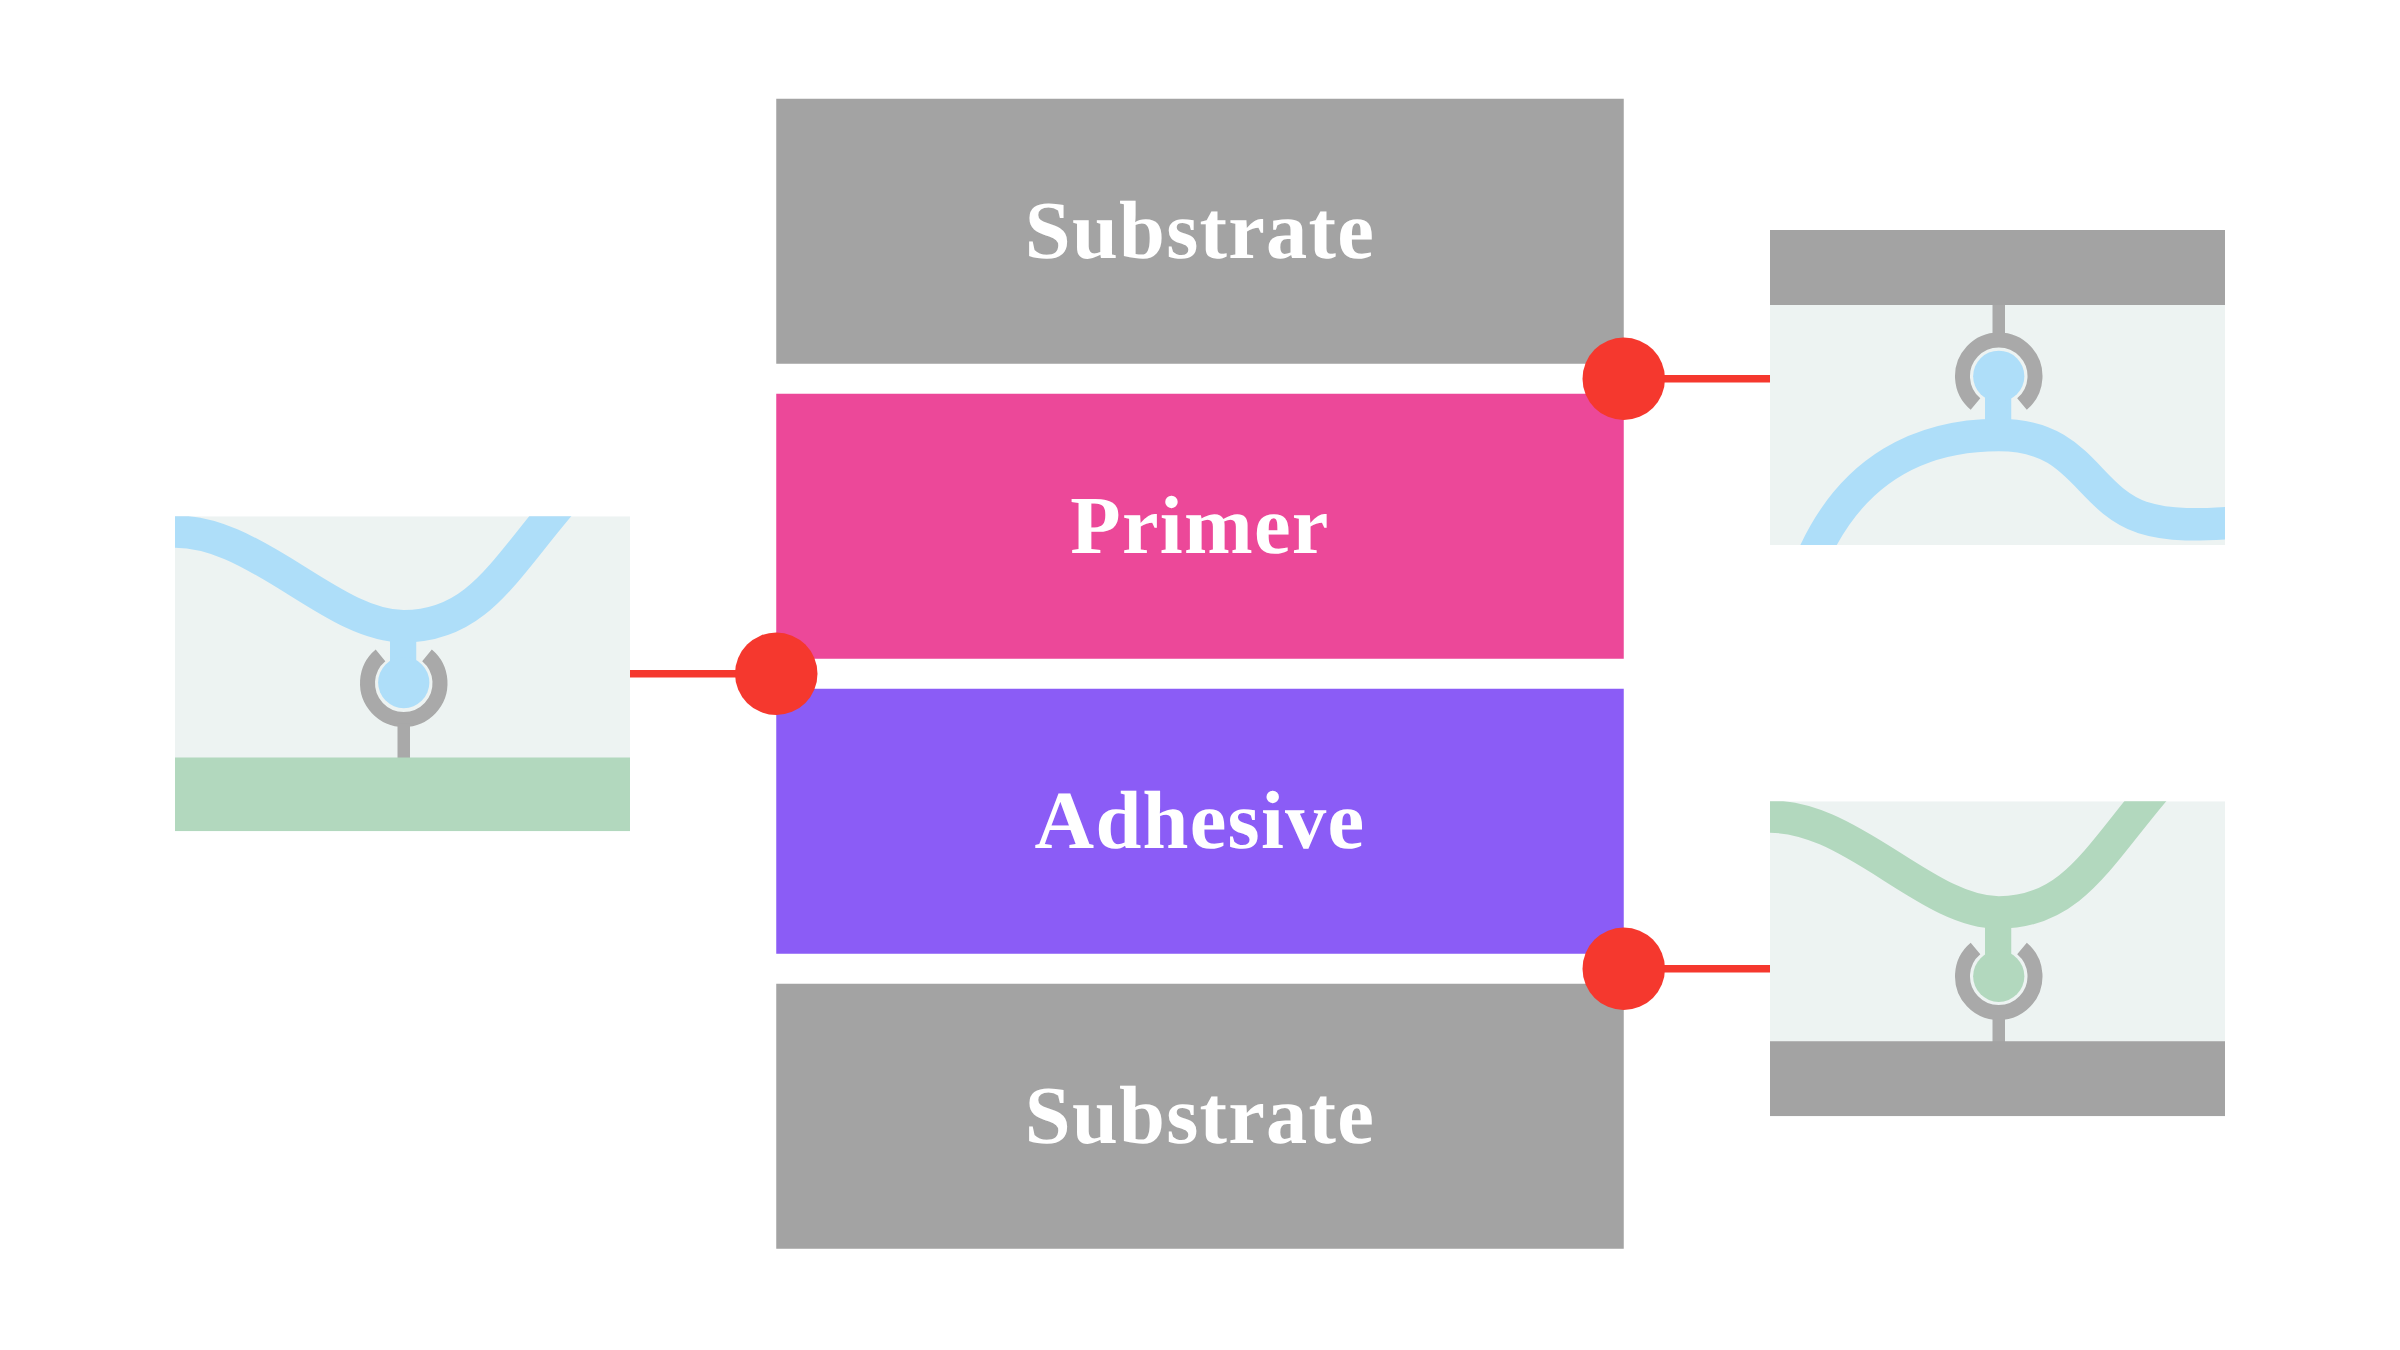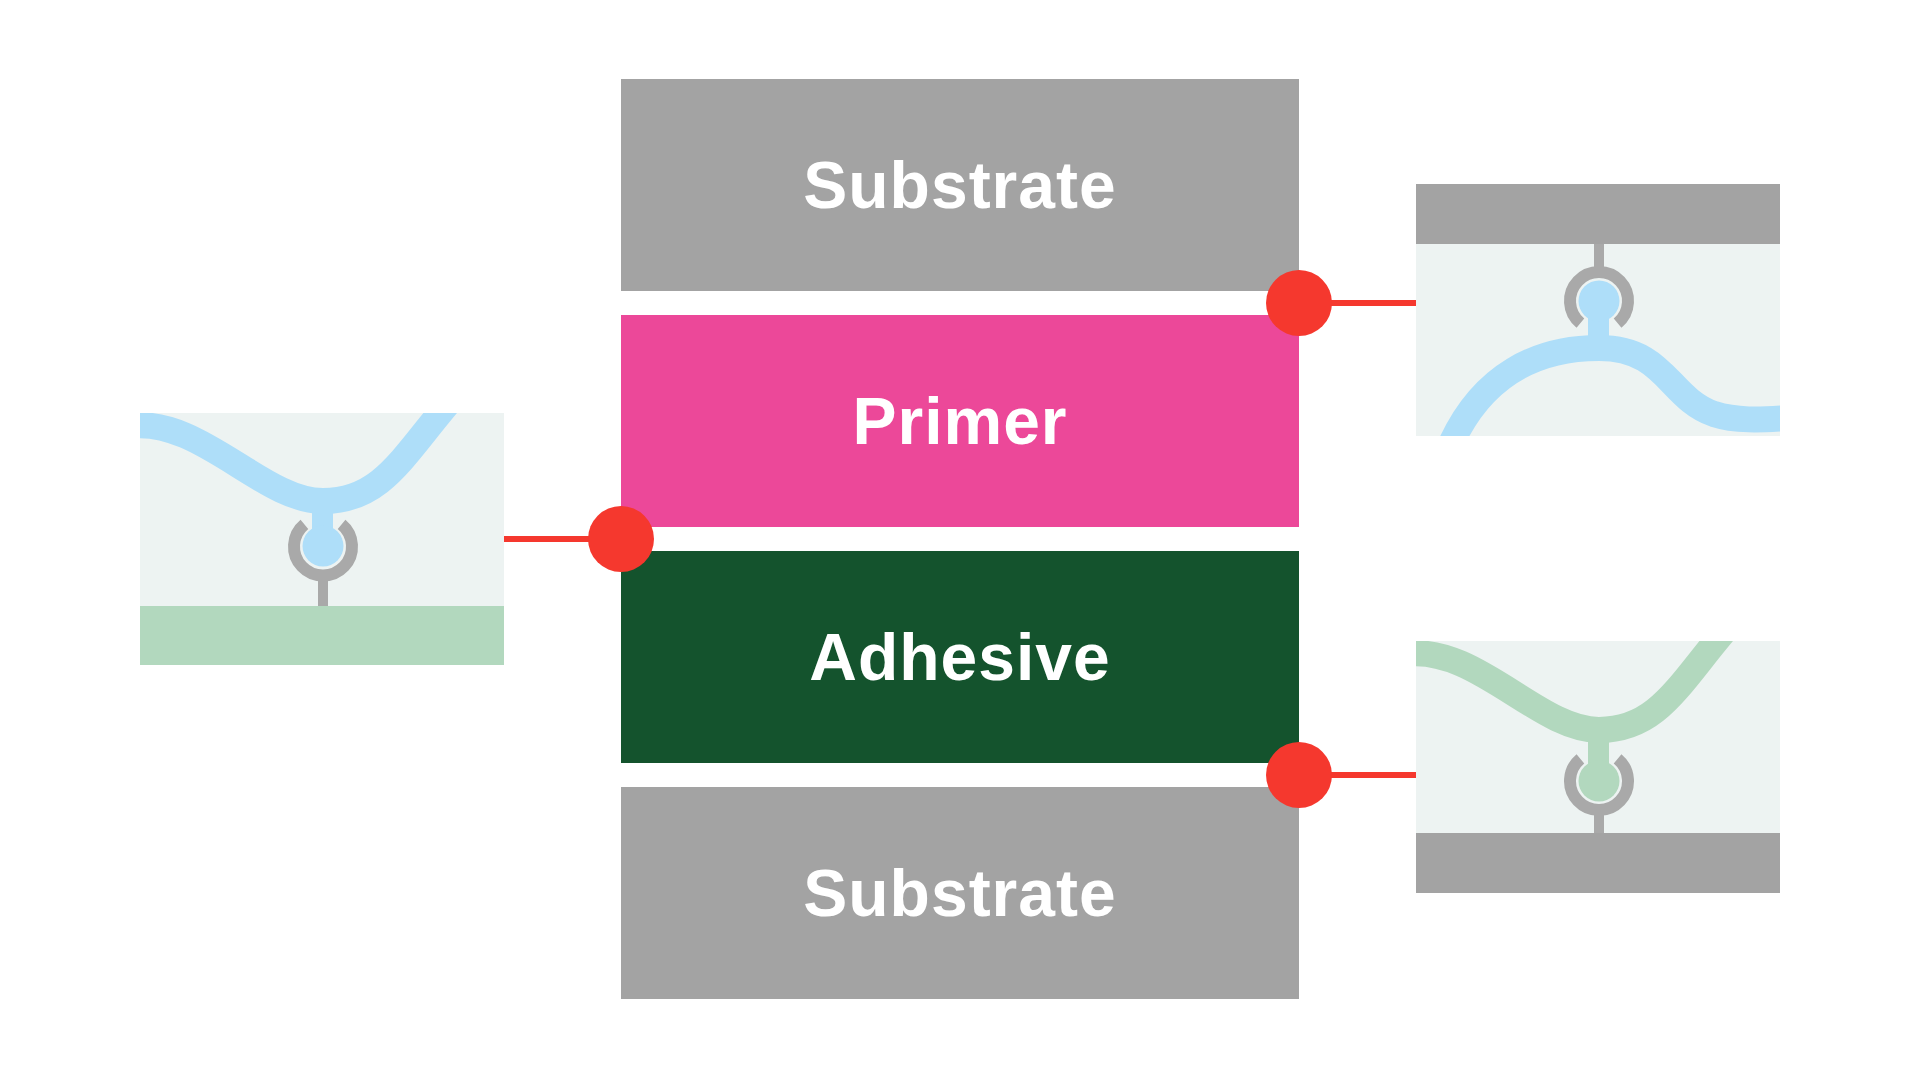--- a/index.html
+++ b/index.html
@@ -1,19 +1,19 @@
 <!DOCTYPE html>
 <html style="--c-canvas_white: #ffffff; --c-substrate_gray: #a3a3a3; --c-primer_blue: #aedef9; --c-adhesive_green: #b2d8be; --c-coupling_gray: #a9a9a9; --c-inset_background: #edf3f2; --c-connector_red: #f5382e; --c-label_white: #ffffff;"><head>
 <meta charset="utf-8">
 <style>
   html,body{margin:0;padding:0;background:#fff;}
   .canvas{
     position:relative;width:1920px;height:1080px;overflow:hidden;
     background:var(--c-canvas_white,#fff);
-    font-family:Liberation Sans, sans-serif;
+    font-family:Liberation Serif, serif;
   }
   
   .stack{position:absolute;left:621px;top:79px;width:678px;height:920px;}
   .layer{
     position:absolute;left:0;width:678px;height:212px;
     display:flex;align-items:center;justify-content:center;
   }
   .layer-1{top:0;}
   .layer-2{top:236px;}
   .layer-3{top:472px;}
@@ -54,21 +54,21 @@
 
 <div class="canvas">
 
   <div class="stack">
     <div class="layer layer-1" style="background: rgb(163, 163, 163);">
       <span class="layer-label">Substrate</span>
     </div>
     <div class="layer layer-2" style="background: #ec4899;">
       <span class="layer-label">Primer</span>
     </div>
-    <div class="layer layer-3" style="background: #14532d; text-align: center;">
+    <div class="layer layer-3" style="background: #8b5cf6; text-align: center;">
       <span class="layer-label">Adhesive</span>
     </div>
     <div class="layer layer-4" style="background: rgb(163, 163, 163);">
       <span class="layer-label">Substrate</span>
     </div>
   </div>
 
   <div class="cline cline-left"></div>
   <div class="cline cline-top-right"></div>
   <div class="cline cline-bottom-right"></div>

